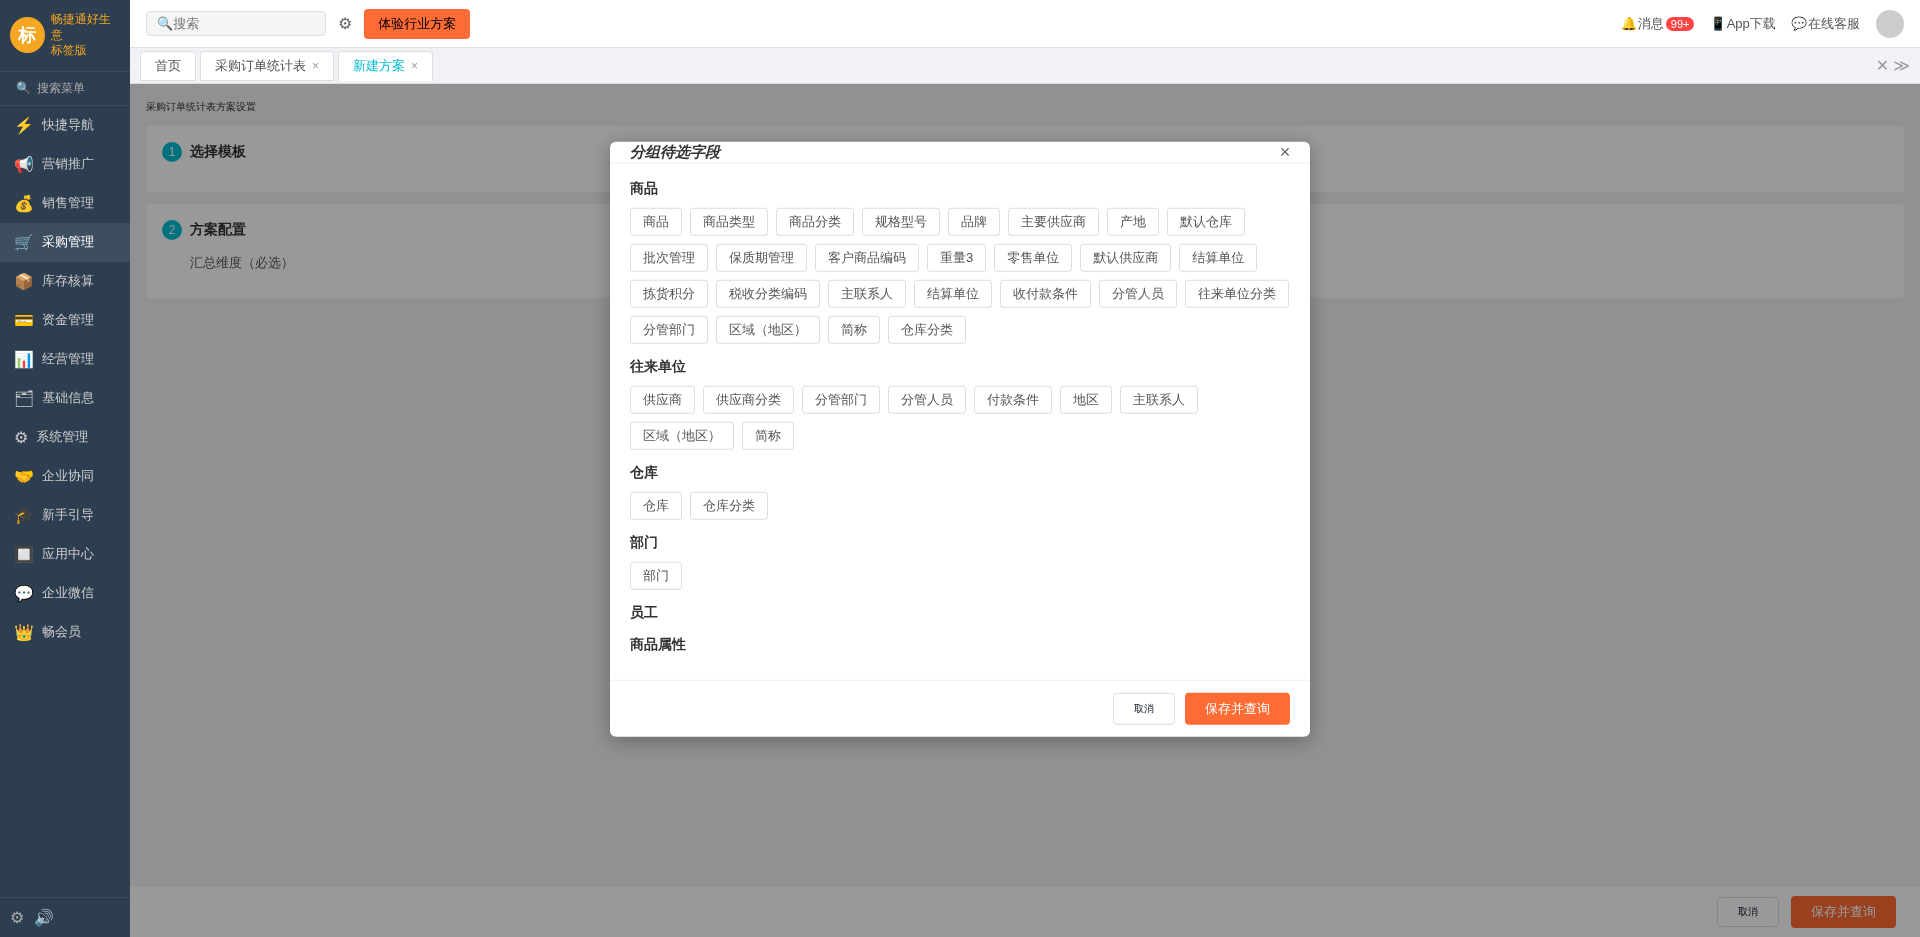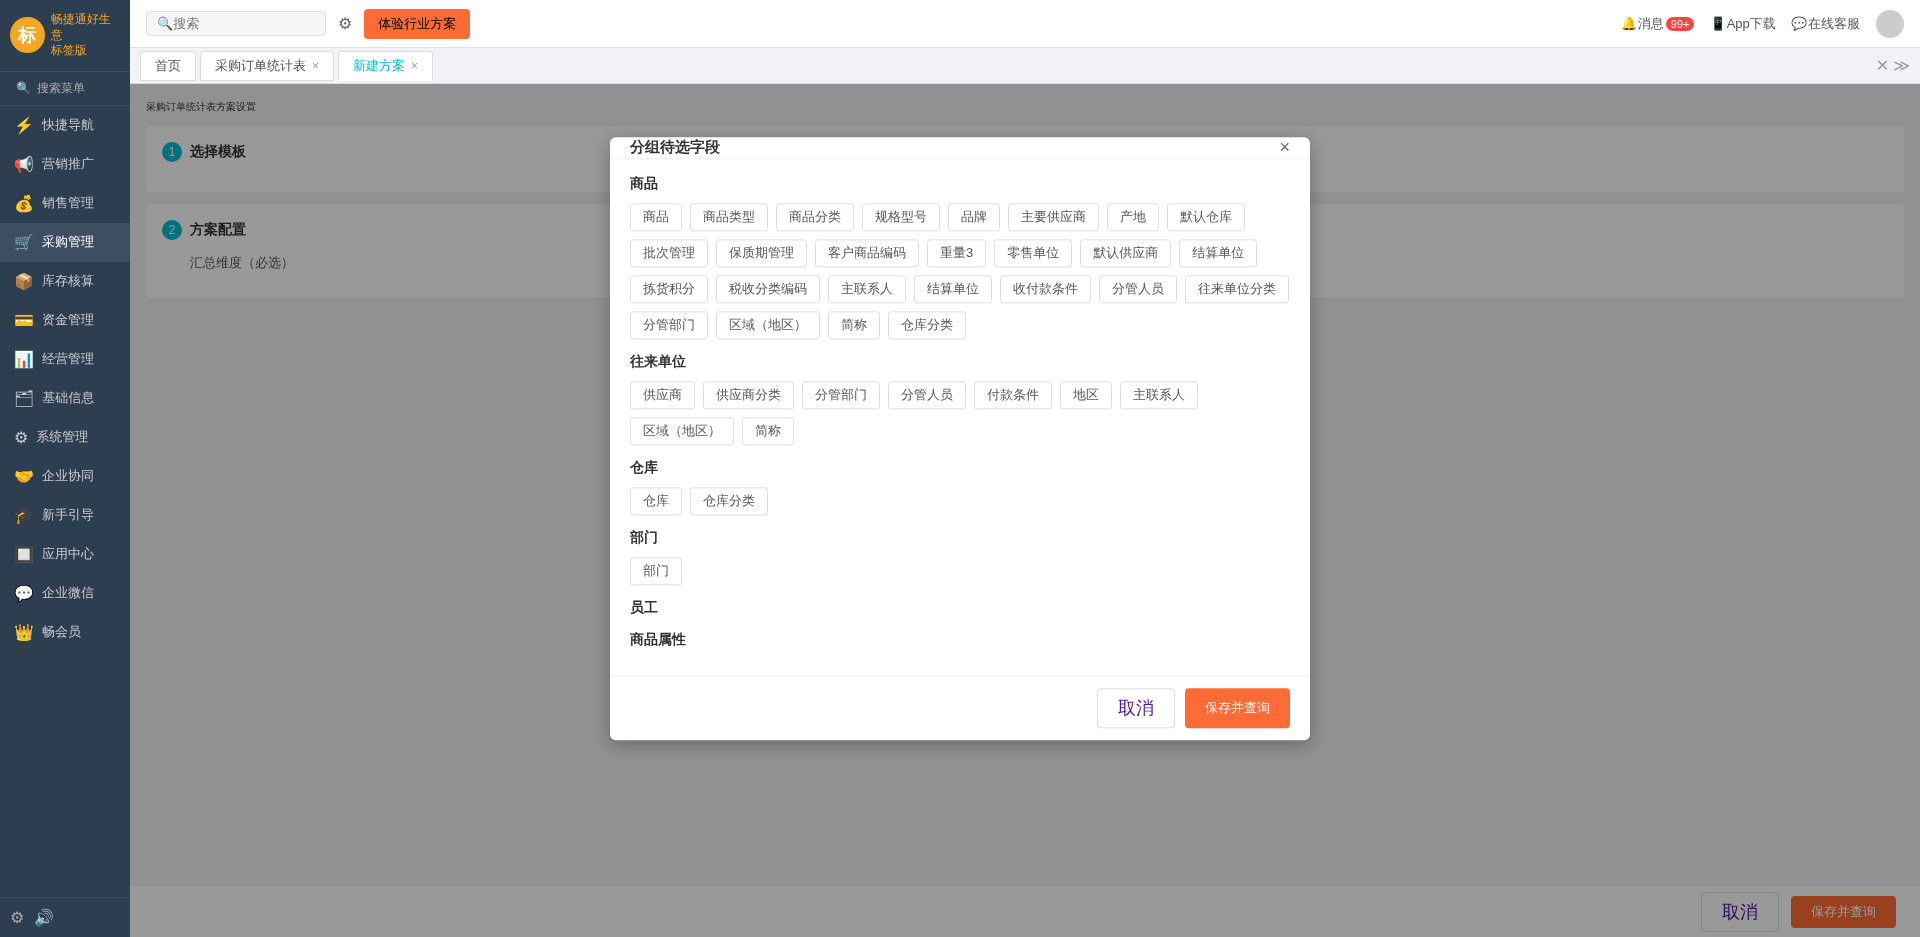--- a/index.html
+++ b/index.html
@@ -86,21 +86,21 @@
     }
 
     
     .modal {
       position: fixed; left: 50%; top: 50%; transform: translate(-50%, -55%);
       width: 700px; max-height: 620px; background: #fff; border-radius: 6px; z-index: 300;
       display: flex; flex-direction: column; box-shadow: 0 4px 20px rgba(0,0,0,0.3);
     }
     .modal-header {
       display: flex; align-items: center; justify-content: space-between;
-      padding: 0 20px; border-bottom: 1px solid #eee; flex-shrink: 0;
+      padding: 0 20px; border-bottom: 1px solid #eee; flex-shrink: 0; font-style: italic;
     }
     .modal-title { font-size: 15px; font-weight: 600; color: #333; }
     .modal-close { cursor: pointer; color: #666; font-size: 18px; }
     .modal-body {
       flex: 1; overflow-y: auto; padding: 16px 20px;
     }
     .modal-footer {
       display: flex; justify-content: flex-end; padding: 12px 20px;
       border-top: 1px solid #eee; gap: 10px; flex-shrink: 0;
     }
@@ -131,22 +131,22 @@
     .form-step {
       display: flex; align-items: center; margin-bottom: 14px;
     }
     .step-badge {
       background: #00bcd4; color: white; border-radius: 50%; width: 20px; height: 20px;
       display: flex; align-items: center; justify-content: center; font-size: 12px; margin-right: 8px; flex-shrink: 0;
     }
     .step-label { font-size: 14px; font-weight: 600; color: #333; }
 
     .btn-cancel {
-      border: 1px solid #ddd; background: #fff; color: #4c1d95; padding: 7px 20px;
-      border-radius: 4px; cursor: pointer; font-size: 18px;
+      border: 1px solid #ddd; background: #fff; color: #0f172a; padding: 7px 20px;
+      border-radius: 4px; cursor: pointer; font-size: 10px;
     }
     .btn-save {
       background: #ff6b35; color: white; border: none; padding: 7px 20px;
       border-radius: 4px; cursor: pointer; font-size: 13px;
     }
 
     
     .bottom-bar {
       position: fixed; left: 130px; bottom: 0; right: 0; height: 52px; background: #fff;
       border-top: 1px solid #eee; display: flex; align-items: center; justify-content: flex-end;

